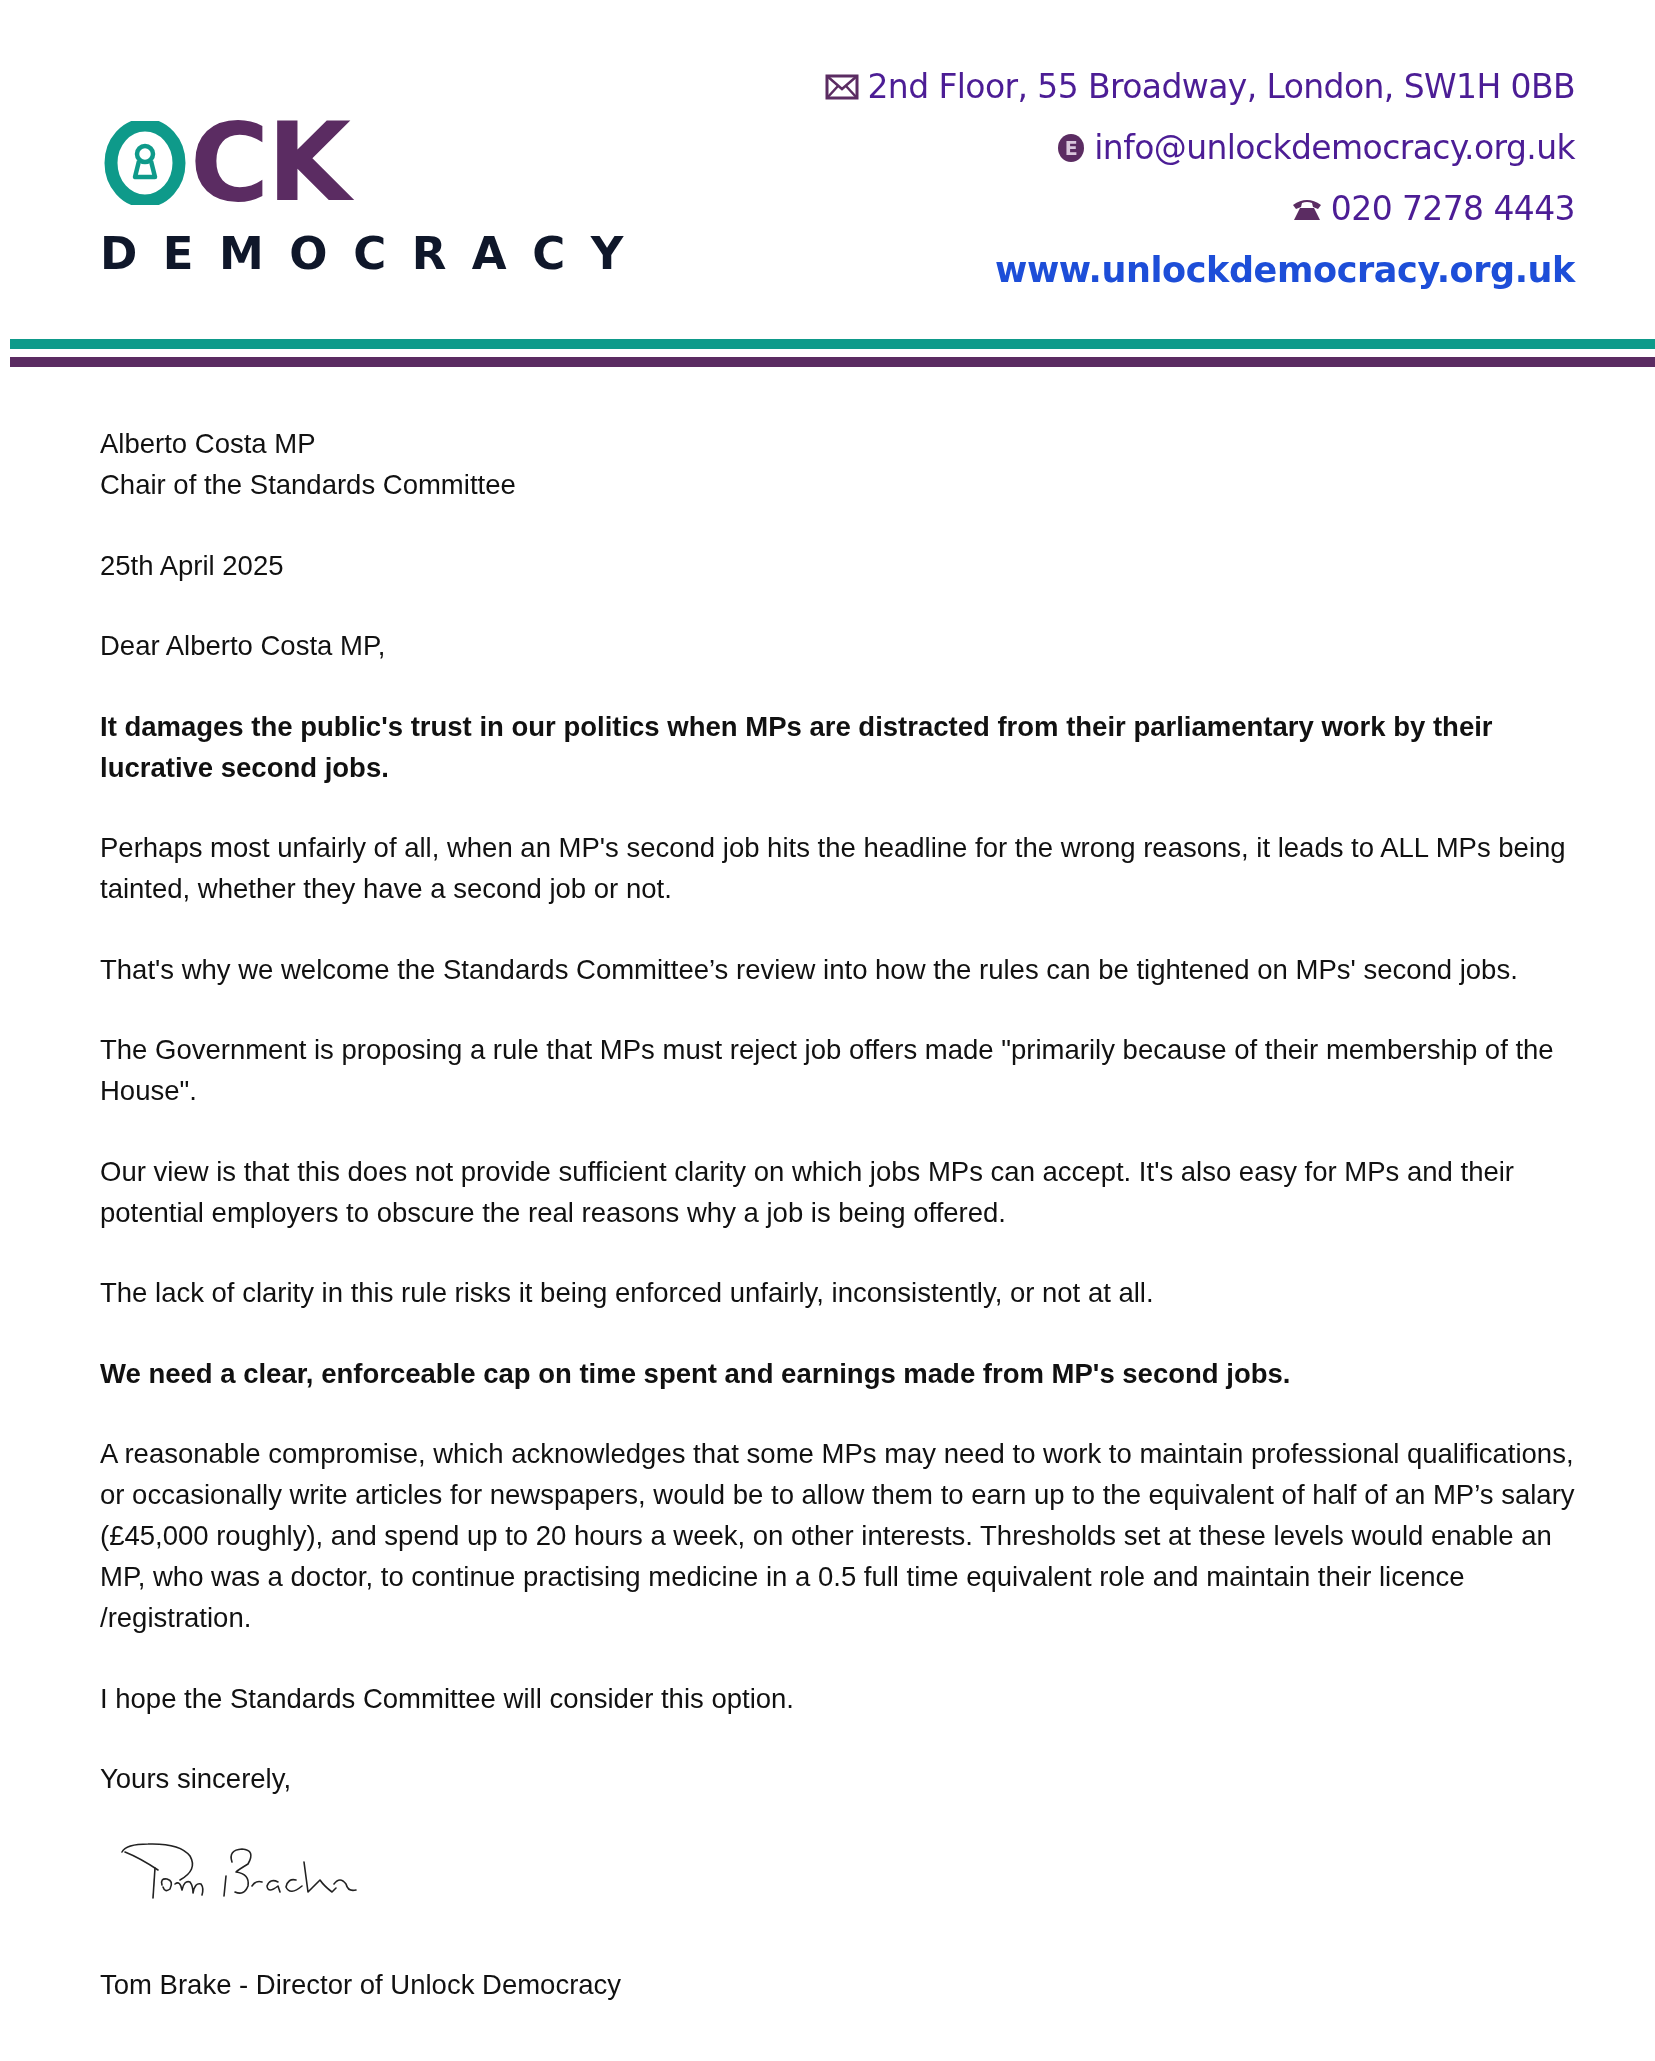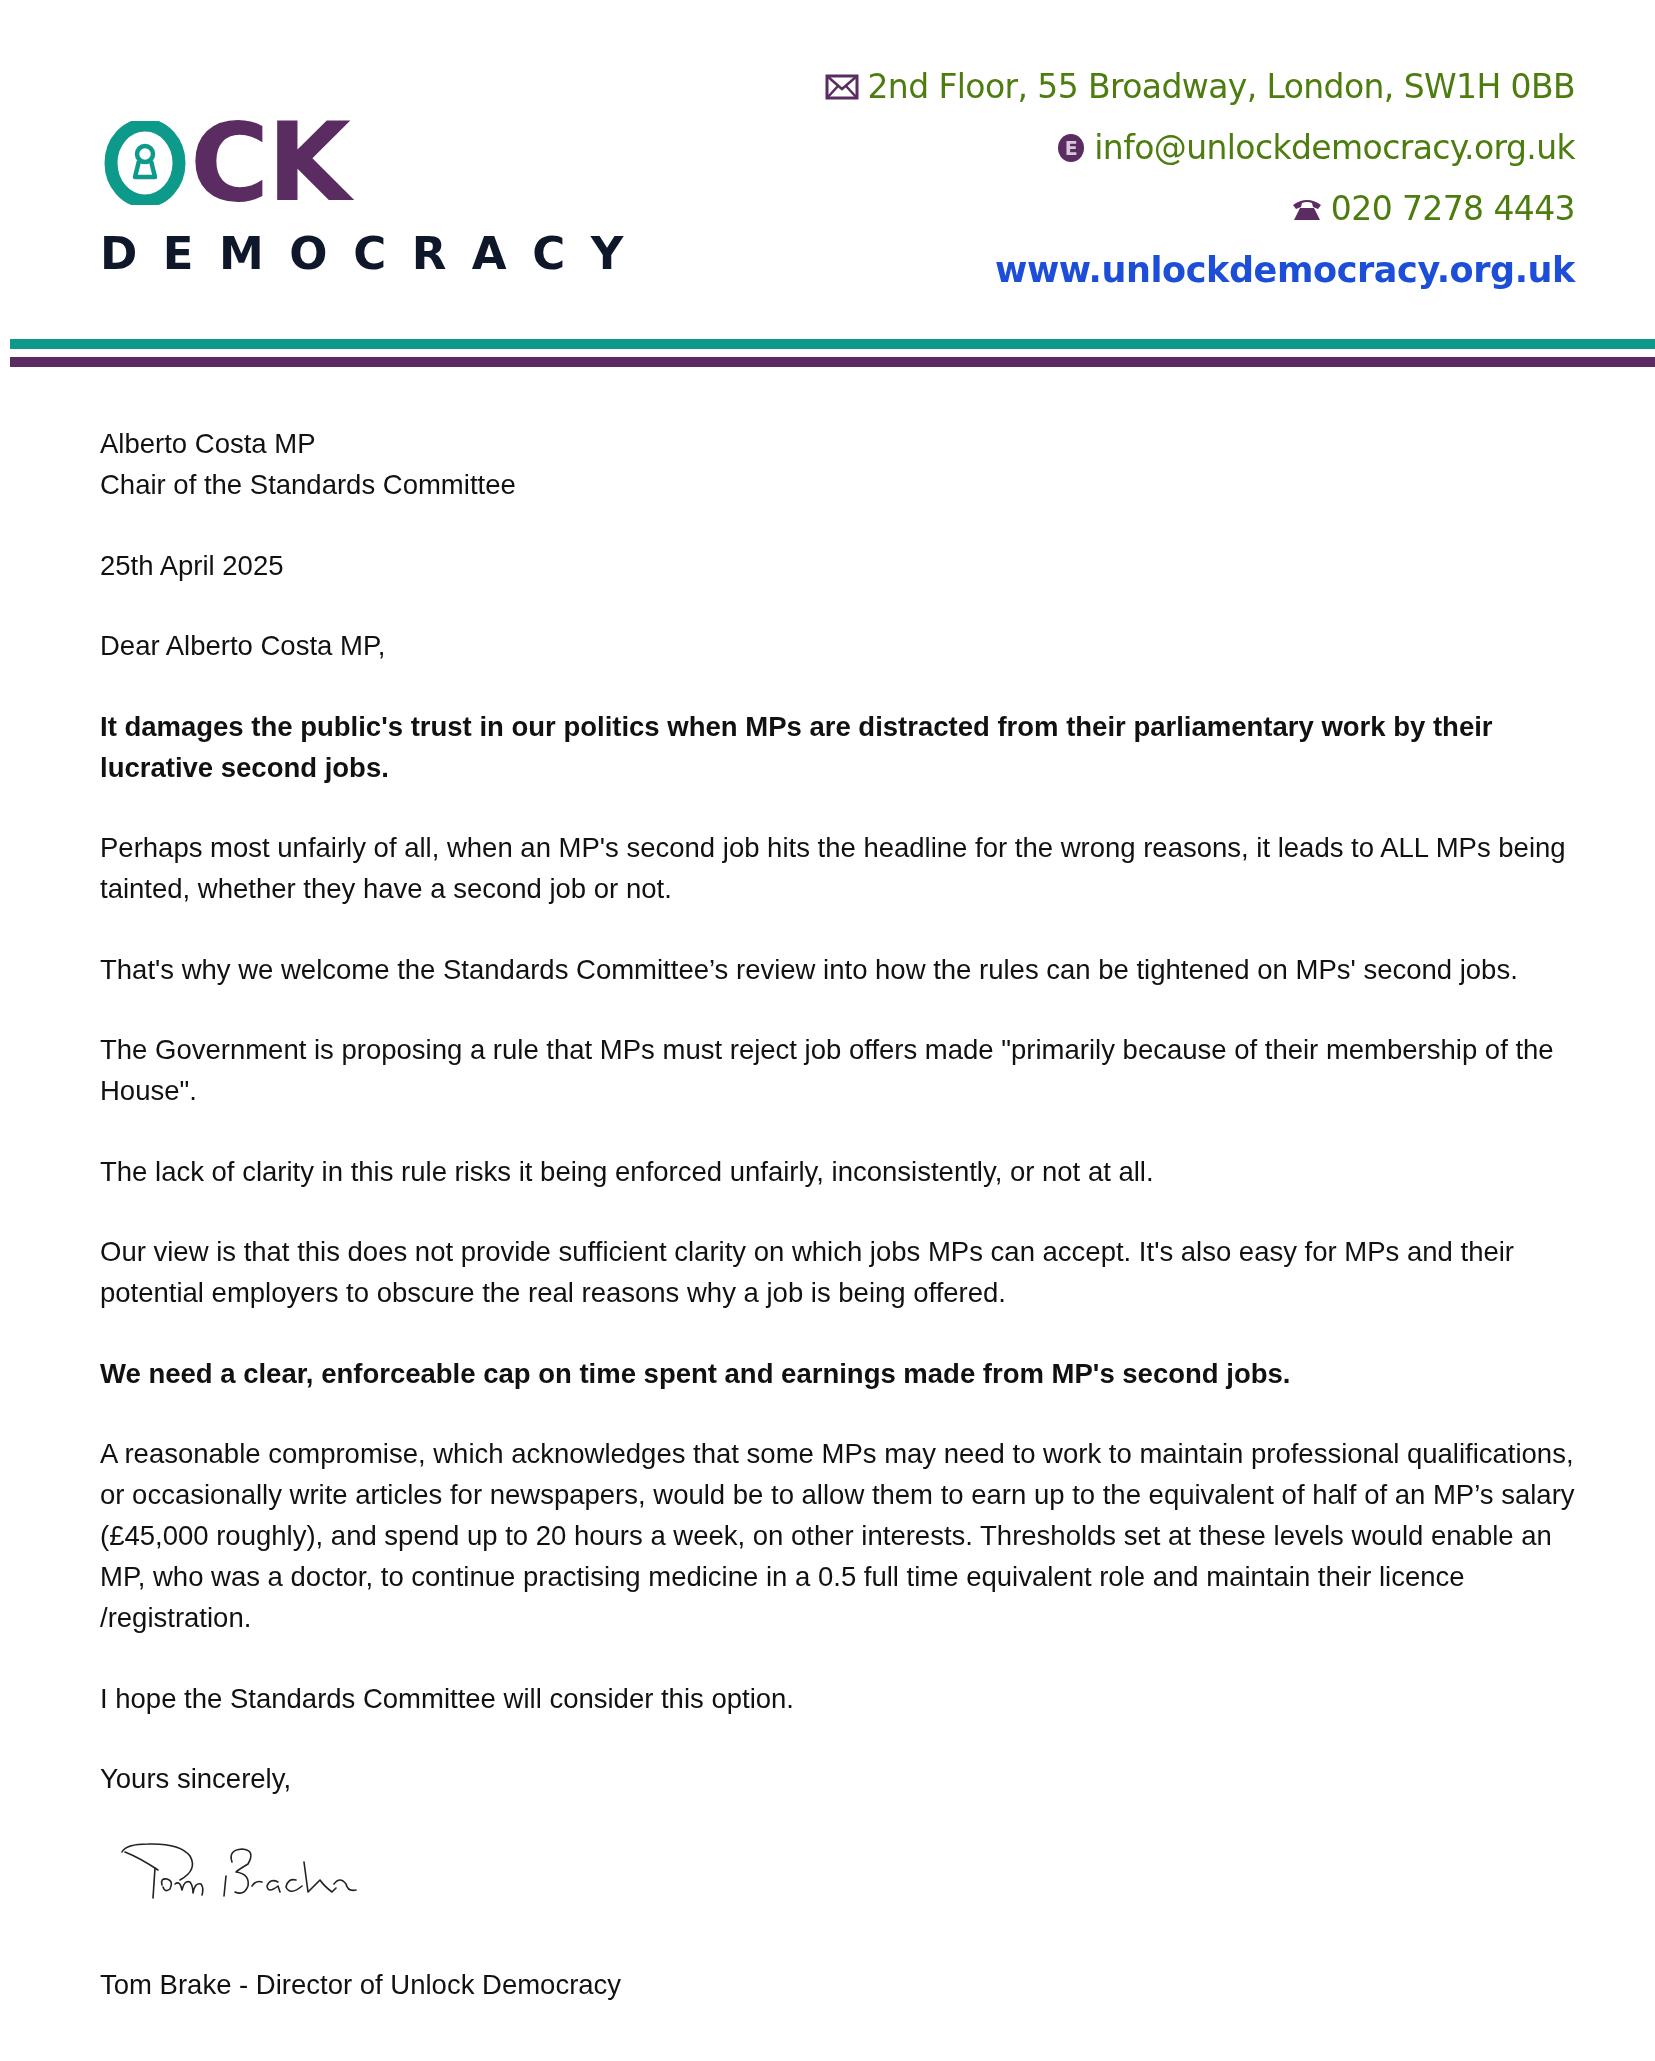--- a/index.html
+++ b/index.html
@@ -8,21 +8,21 @@
   
   .logo { position: absolute; left: 100px; top: 118px; width: 500px; }
   .logo-top { display: flex; align-items: center; height: 90px; }
   .logo-word { font-family: "DejaVu Sans", sans-serif; font-weight: bold; color: #5b2c62; font-size: 108px; line-height: 90px; letter-spacing: -2px; }
   .logo-o { position: relative; display: inline-block; width: 84px; height: 84px; margin: 0 3px; }
   .logo-o svg { display: block; }
   .logo-bottom { margin-top: 26px; font-family: "DejaVu Sans", sans-serif; font-weight: bold; font-size: 45px; line-height: 40px; color: #0f172a; letter-spacing: 25.5px; white-space: nowrap; }
 
   .contact { position: absolute; right: 80px; top: 56px; text-align: right; color: #5b2c62; font-family: "DejaVu Sans", sans-serif; }
   .contact-line { display: flex; justify-content: flex-end; align-items: center; font-weight: 300; font-size: 33px; height: 61px; line-height: 61px; letter-spacing: -0.6px; }
-  .contact-line .txt { font-weight: normal; color: #4d7c0f; }
+  .contact-line .txt { font-weight: normal; color: #4c1d95; }
   .contact-line .ico { display: inline-flex; align-items: center; justify-content: center; margin-right: 8px; }
   .contact-web { font-family: "DejaVu Sans", sans-serif; font-weight: bold; font-size: 35px; color: #1d4ed8; height: 62px; line-height: 62px; letter-spacing: -0.4px; }
 
   .rule-teal { position: absolute; left: 10px; right: 0; top: 339px; height: 10px; background: #0e9a8a; }
   .rule-purple { position: absolute; left: 10px; right: 0; top: 357px; height: 10px; background: #5b2c62; }
 
   
   .letter { position: absolute; left: 100px; top: 423px; width: 1480px; font-size: 27.5px; line-height: 41px; }
   .letter p { margin: 0 0 39.5px 0; }
   .letter p.tight { margin: 0; }
@@ -84,22 +84,22 @@
 <div class="letter">
   <p class="tight">Alberto Costa MP</p>
   <p>Chair of the Standards Committee</p>
   <p>25th April 2025</p>
   <p>Dear Alberto Costa MP,</p>
 
   <p class="bold">It damages the public's trust in our politics when MPs are distracted from their parliamentary work by their lucrative second jobs.</p>
   <p>Perhaps most unfairly of all, when an MP's second job hits the headline for the wrong reasons, it leads to ALL MPs being tainted, whether they have a second job or not.</p>
   <p>That's why we welcome the Standards Committee’s review into how the rules can be tightened on MPs' second jobs.</p>
   <p>The Government is proposing a rule that MPs must reject job offers made "primarily because of their membership of the House".</p>
+  <p>Our view is that this does not provide sufficient clarity on which jobs MPs can accept. It's also easy for MPs and their potential employers to obscure the real reasons why a job is being offered.</p>
   <p>The lack of clarity in this rule risks it being enforced unfairly, inconsistently, or not at all.</p>
-  <p>Our view is that this does not provide sufficient clarity on which jobs MPs can accept. It's also easy for MPs and their potential employers to obscure the real reasons why a job is being offered.</p>
   <p class="bold">We need a clear, enforceable cap on time spent and earnings made from MP's second jobs.</p>
   <p>A reasonable compromise, which acknowledges that some MPs may need to work to maintain professional qualifications, or occasionally write articles for newspapers, would be to allow them to earn up to the equivalent of half of an MP’s salary (£45,000 roughly), and spend up to 20 hours a week, on other interests. Thresholds set at these levels would enable an MP, who was a doctor, to continue practising medicine in a 0.5 full time equivalent role and maintain their licence /registration.</p>
   <p>I hope the Standards Committee will consider this option.</p>
 
   <p>Yours sincerely,</p>
 </div>
 
 <div class="signature">
   <svg width="245" height="66" viewBox="0 0 245 66" fill="none" stroke="#222" stroke-width="1.6" stroke-linecap="round" stroke-linejoin="round">
 

